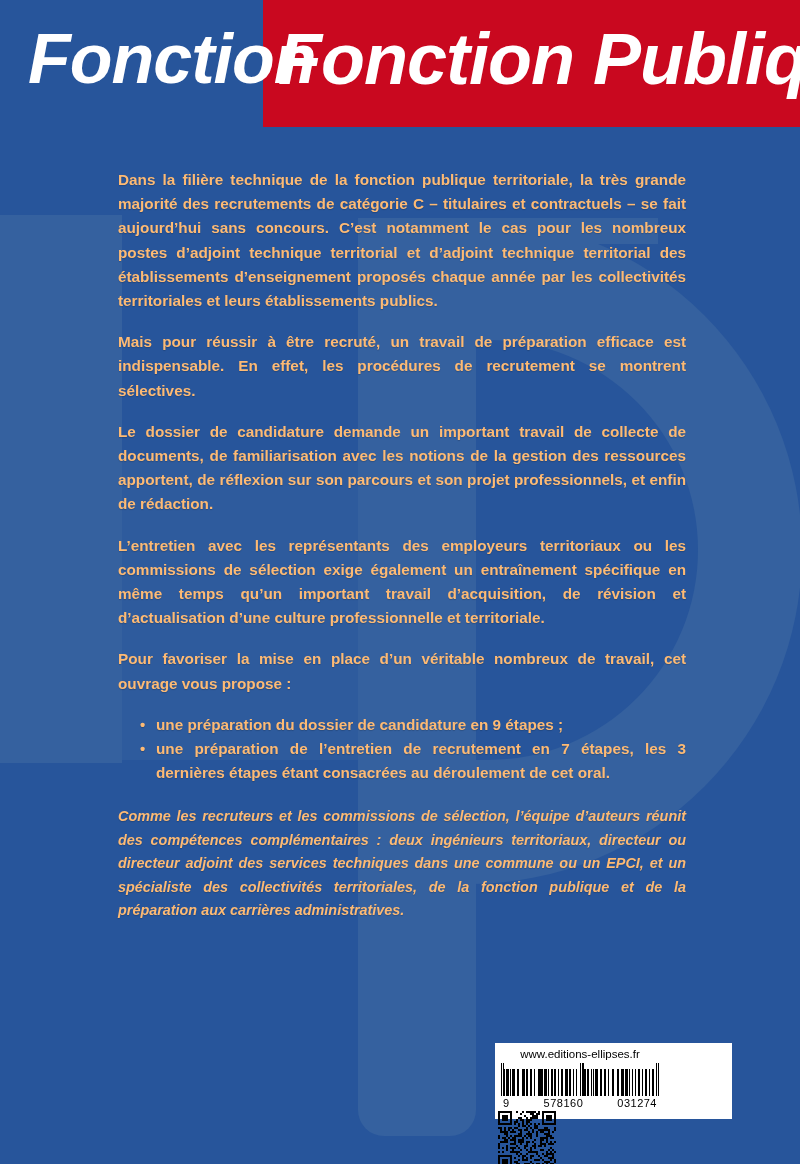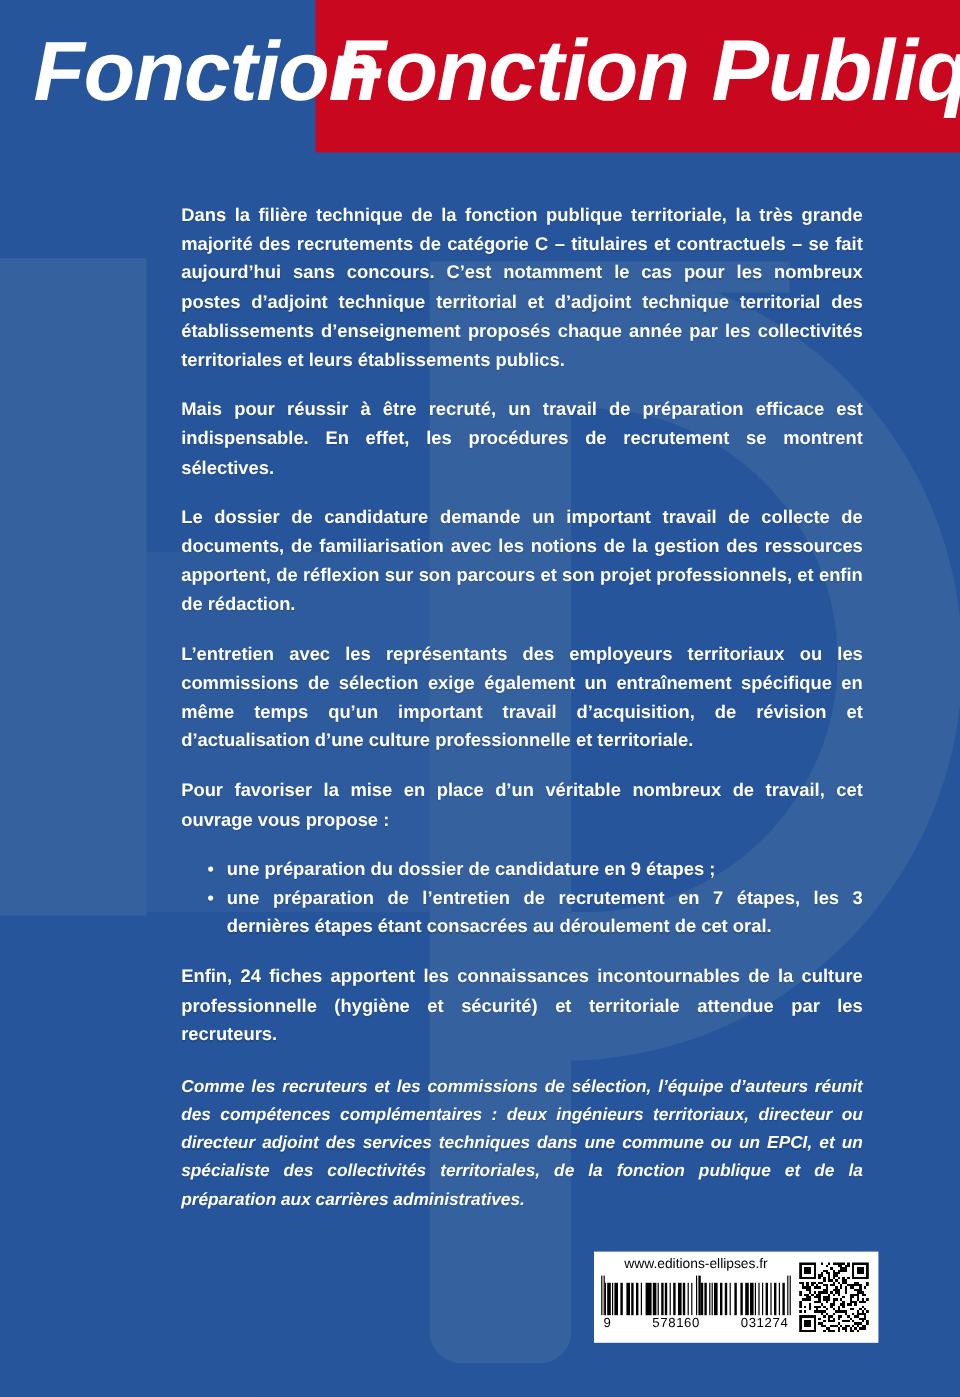--- a/index.html
+++ b/index.html
@@ -81,22 +81,21 @@
   }
   .hdr-objectif { left:28px;  top:24px; font-size:70px; }
   .hdr-fonction { left:278px; top:23px; font-size:72px; }
 
   
   #content {
     position:absolute;
     left:118px; top:168px;
     width:568px;
     z-index:4;
-    color:#ffffff;
-    margin-left:33px;
+    color:#fdba74;
   }
   .para {
     font-size:15.3px;
     line-height:24.2px;
     font-weight:bold;
     text-align:justify;
     margin-bottom:17px;
     text-shadow:0 1px 1px rgba(0,0,0,.18);
   }
   ul.steps {
@@ -131,20 +130,21 @@
 
   
   #barcode-block {
     position:absolute;
     left:495px; top:1043px;
     width:237px; height:76px;
     background:#ffffff;
     z-index:5;
     display:flex;
     align-items:stretch;
+    flex-direction:column;
   }
   .bc-left {
     width:168px;
     padding:4px 4px 2px 6px;
     display:flex;
     flex-direction:column;
     justify-content:flex-start;
   }
   .bc-url {
     font-size:11.5px;
@@ -205,21 +205,20 @@
   <p class="para">Mais pour réussir à être recruté, un travail de préparation efficace est indispensable. En effet, les procédures de recrutement se montrent sélectives.</p>
   <p class="para">Le dossier de candidature demande un important travail de collecte de documents, de familiarisation avec les notions de la gestion des ressources apportent, de réflexion sur son parcours et son projet professionnels, et enfin de rédaction.</p>
   <p class="para">L’entretien avec les représentants des employeurs territoriaux ou les commissions de sélection exige également un entraînement spécifique en même temps qu’un important travail d’acquisition, de révision et d’actualisation d’une culture professionnelle et territoriale.</p>
   <p class="para">Pour favoriser la mise en place d’un véritable nombreux de travail, cet ouvrage vous propose :</p>
 
   <ul class="steps">
     <li>une préparation du dossier de candidature en 9 étapes ;</li>
     <li>une préparation de l’entretien de recrutement en 7 étapes, les 3 dernières étapes étant consacrées au déroulement de cet oral.</li>
   </ul>
 
-  <p class="para">Enfin, 24 fiches apportent les connaissances incontournables de la culture professionnelle (hygiène et sécurité) et territoriale attendue par les recruteurs.</p>
 
   <p class="para-italic">Comme les recruteurs et les commissions de sélection, l’équipe d’auteurs réunit des compétences complémentaires : deux ingénieurs territoriaux, directeur ou directeur adjoint des services techniques dans une commune ou un EPCI, et un spécialiste des collectivités territoriales, de la fonction publique et de la préparation aux carrières administratives.</p>
 </div>
 
 <div id="barcode-block">
   <div class="bc-left">
     <div class="bc-url">www.editions-ellipses.fr</div>
     <div class="bc-bars" id="bars">
         <span style="width: 1.2px; height: 33px;"></span>
         <span style="width: 1.2px; height: 33px; background: transparent;"></span>

